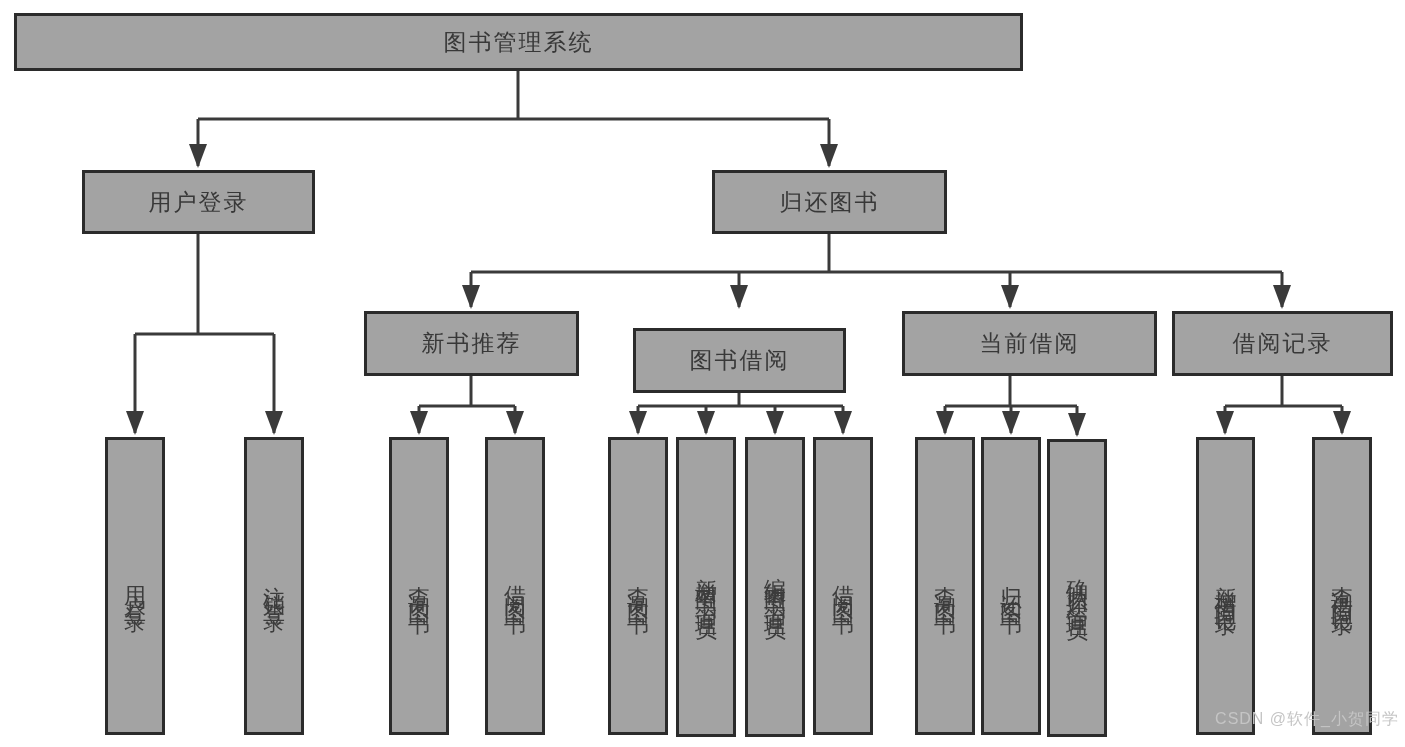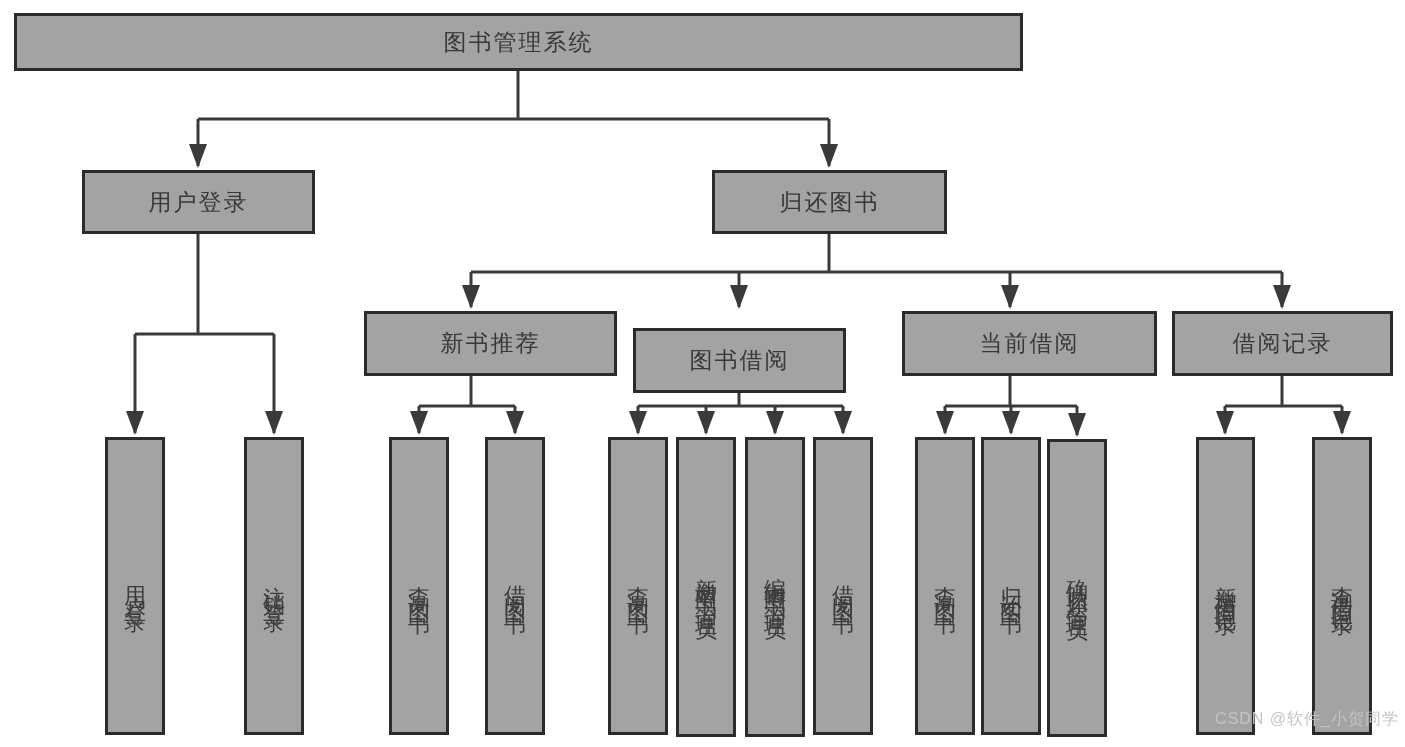--- a/index.html
+++ b/index.html
@@ -18,21 +18,21 @@
   .leaf{width:60px;height:298px;top:437px;}
   .vlabel{
     writing-mode:vertical-rl;text-orientation:mixed;
     font-size:22px;color:#3c3c3c;letter-spacing:9px;line-height:1;white-space:nowrap;
   }
   .vlabel.long{letter-spacing:6px;}
   
   #nb-root{left:14px;top:13px;width:1009px;height:58px;}
   #nb-user{left:82px;top:170px;width:233px;height:64px;}
   #nb-mgmt{left:712px;top:170px;width:235px;height:64px;}
-  #nb-newbook{left:364px;top:311px;width:253px;height:65px;}
+  #nb-newbook{left:364px;top:311px;width:215px;height:65px;}
   #nb-borrow{left:633px;top:328px;width:213px;height:65px;}
   #nb-current{left:902px;top:311px;width:255px;height:65px;}
   #nb-records{left:1172px;top:311px;width:221px;height:65px;}
   #lf-1a{left:105px;}  #lf-1b{left:244px;}
   #lf-2a{left:389px;}  #lf-2b{left:485px;}
   #lf-3a{left:608px;}  #lf-3b{left:676px;height:300px;} #lf-3c{left:745px;height:300px;} #lf-3d{left:813px;}
   #lf-4a{left:915px;}  #lf-4b{left:981px;} #lf-4c{left:1047px;top:439px;}
   #lf-5a{left:1196px;width:59px;} #lf-5b{left:1312px;}
   .watermark{
     position:absolute;right:6px;top:709px;z-index:5;

